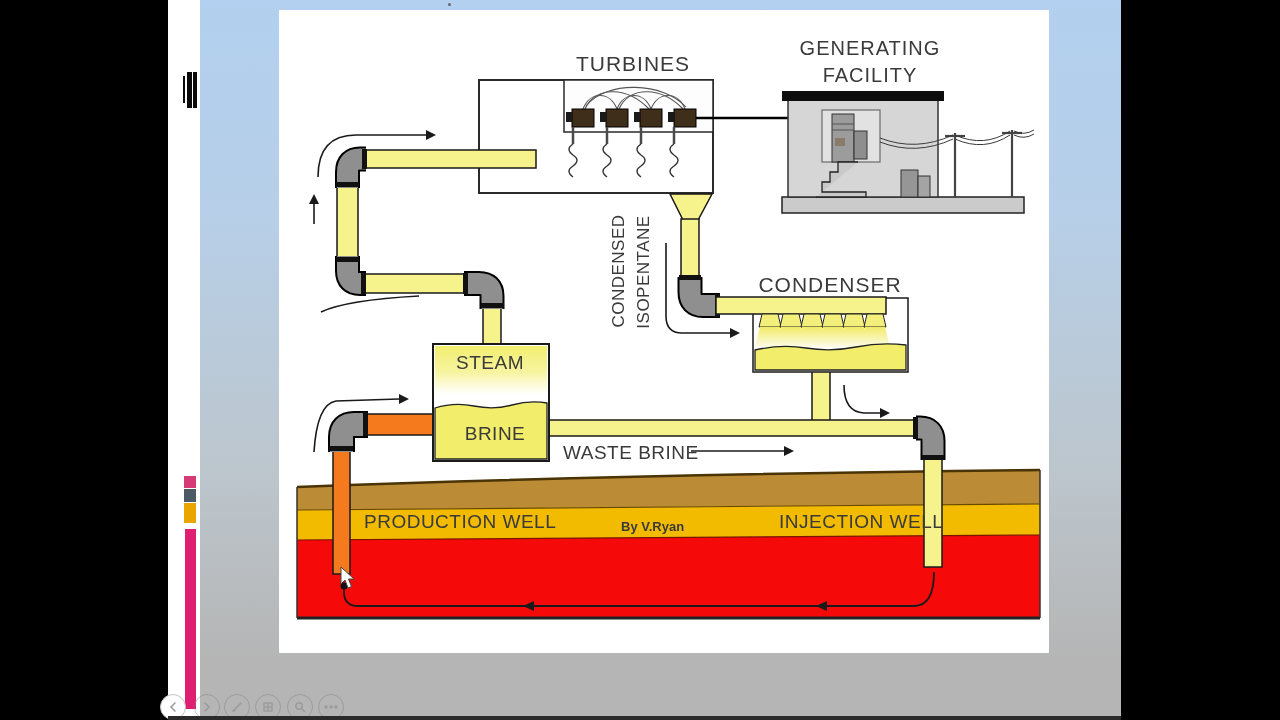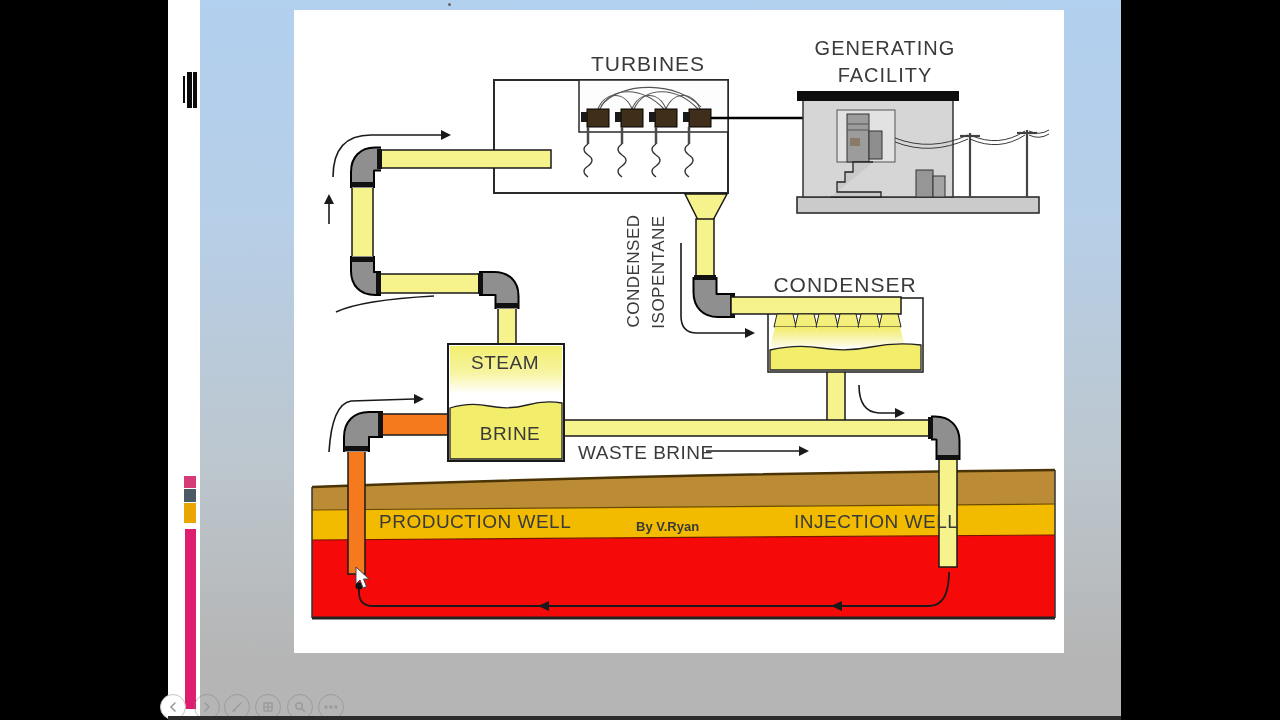--- a/index.html
+++ b/index.html
@@ -3,21 +3,21 @@
 <meta charset="utf-8">
 <style>
   html,body{margin:0;padding:0;width:1280px;height:720px;overflow:hidden;background:#b5b5b5;
     font-family:"Liberation Sans",sans-serif;}
   .abs{position:absolute;}
   #stage{position:relative;width:1280px;height:720px;}
   .letterbox{background:#000;top:0;height:720px;}
   #sidebar{left:168px;top:0;width:32px;height:720px;background:#ffffff;}
   #slide-area{left:200px;top:0;width:921px;height:720px;
     background:linear-gradient(180deg,#b2d0ef 0%,#b7cfe8 30%,#bcc6cd 65%,#b5b5b5 92%);}
-  #diagram-panel{left:294px;top:10px;width:770px;height:643px;background:#ffffff;text-align:center;}
+  #diagram-panel{left:279px;top:10px;width:770px;height:643px;background:#ffffff;text-align:center;}
   svg text{font-family:"Liberation Sans",sans-serif;fill:#3a3a3a;}
   .barcode-bar{position:absolute;background:#0a0a0a;}
   .toolbar-btn{position:absolute;width:26px;height:26px;border-radius:50%;
     border:1.5px solid rgba(125,125,125,0.45);box-sizing:border-box;
     display:flex;align-items:center;justify-content:center;}
   .toolbar-btn svg{stroke:#9b9b9b;fill:none;stroke-width:1.6;stroke-linecap:round;}
   #btn-back{background:#fff;border-color:#c4c4c4;}
   #bottom-edge{left:168px;top:716px;width:953px;height:4px;background:#2b2b2b;}
   #slide-dot{left:448px;top:3px;width:3px;height:3px;background:#666;border-radius:50%;}
 </style>

